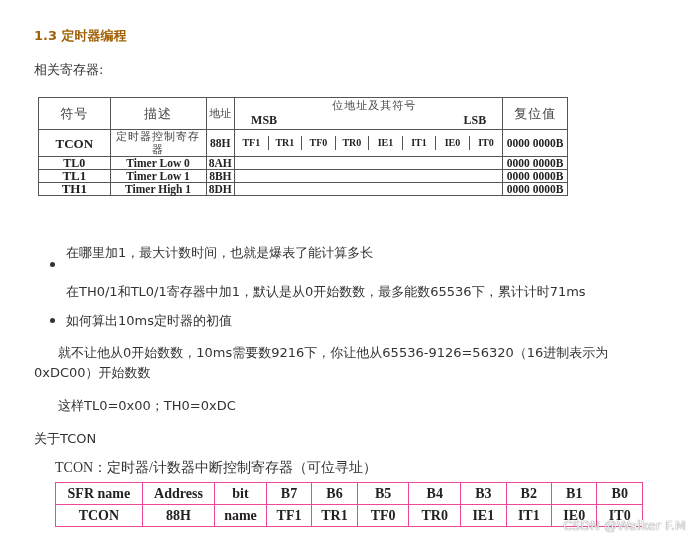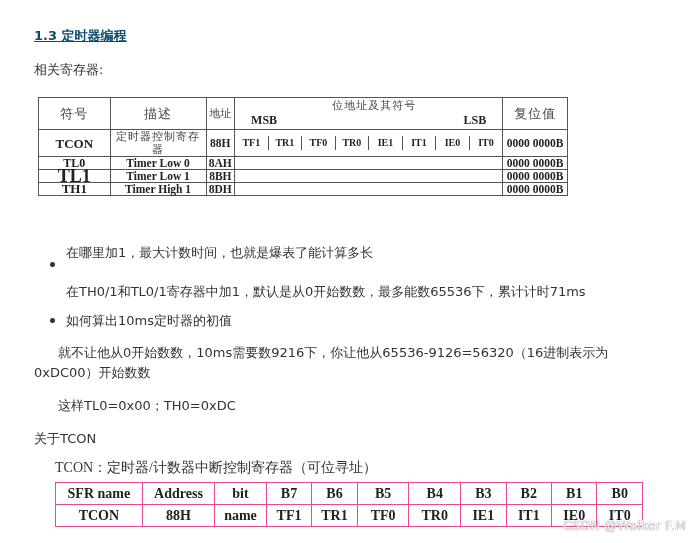--- a/index.html
+++ b/index.html
@@ -1,19 +1,19 @@
 <!DOCTYPE html>
 <html><head>
   <meta charset="utf-8">
   <style>
     html, body { margin: 0; padding: 0; background: #ffffff; }
     body { width: 700px; height: 543px; position: relative; overflow: hidden;
       font-family: "DejaVu Sans", sans-serif; color: #222; }
     .abs { position: absolute; }
-    .h3 { left: 34px; top: 27px; font-size: 13px; font-weight: bold; color: #0c4a6e; text-decoration: underline; }
+    .h3 { left: 34px; top: 27px; font-size: 13px; font-weight: bold; color: #a16207; }
     .p { font-size: 13px; color: #333; white-space: nowrap; }
     .serif { font-family: "Liberation Serif", "DejaVu Serif", serif; }
     table.reg { border-collapse: collapse; position: absolute; left: 38px; top: 97px;
       width: 530px; color: #222; font-family: "Liberation Serif", "DejaVu Serif", serif; }
     table.reg td { border: 1px solid #555; padding: 0; text-align: center; font-size: 11.5px; font-weight: bold; line-height: 13px; }
     table.reg td.cn { font-weight: normal; color: #444; font-family: "DejaVu Sans", sans-serif; font-size: 11px; letter-spacing: 1px; }
     table.reg tr.head td { height: 31px; }
     table.reg tr.rowbig td { height: 19px; }
     table.reg tr.rowsm td { height: 12px; font-size: 11.5px; line-height: 12px; }
     .bitcell { display: flex; width: 100%; height: 100%; align-items: center; }
@@ -79,21 +79,21 @@
     <td>0000 0000B</td>
   </tr>
   <tr class="rowsm">
     <td style="font-size:12px">TL0</td>
     <td>Timer Low 0</td>
     <td>8AH</td>
     <td></td>
     <td>0000 0000B</td>
   </tr>
   <tr class="rowsm">
-    <td style="font-size:18px">TL1</td>
+    <td style="font-size:13px">TL1</td>
     <td>Timer Low 1</td>
     <td>8BH</td>
     <td></td>
     <td>0000 0000B</td>
   </tr>
   <tr class="rowsm">
     <td style="font-size:13px">TH1</td>
     <td>Timer High 1</td>
     <td>8DH</td>
     <td></td>

